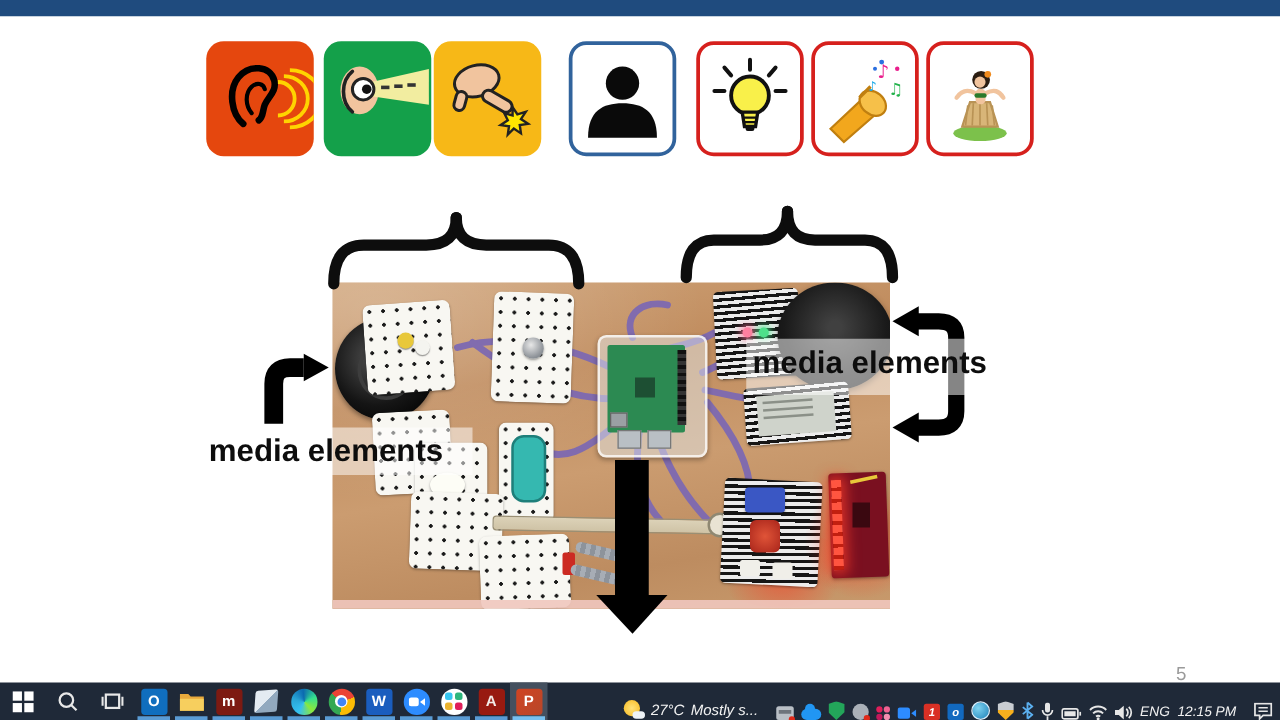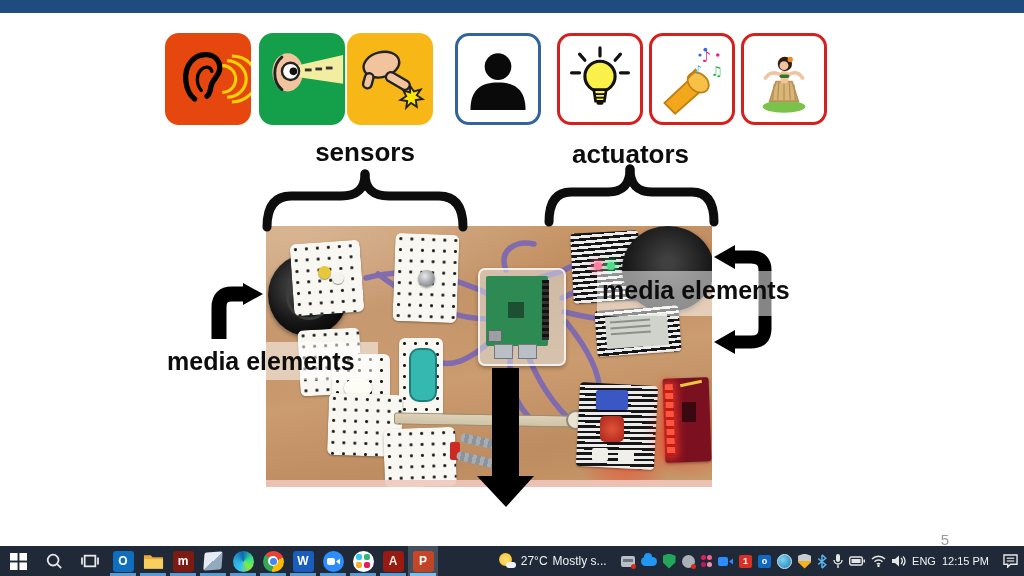--- a/index.html
+++ b/index.html
@@ -45,21 +45,21 @@
          background-size:11px 11px;border-radius:6px;box-shadow:0 1px 2px rgba(0,0,0,.3);}
   .striped{background:repeating-linear-gradient(178deg,#161616 0 2.6px,#ececec 2.6px 5.4px);
            border-radius:4px;box-shadow:0 1px 2px rgba(0,0,0,.35);}
   .wires{left:0;top:0;width:446px;height:261px;}
   .glow{border-radius:50%;background:radial-gradient(circle,rgba(255,45,25,.55),rgba(255,45,25,0) 70%);}
 
   
   .taskbar{position:absolute;left:0;top:546px;width:1024px;height:30px;background:#1F2938;z-index:10;
            display:flex;align-items:center;justify-content:space-between;color:#eee;}
   .tb-left{display:flex;align-items:center;height:100%;}
-  .tb-right{display:flex;align-items:center;height:100%;gap:6px;padding-right:6px;}
+  .tb-right{display:flex;align-items:flex-end;height:100%;gap:6px;padding-right:6px;font-style:italic;}
   .app{position:relative;width:30px;height:30px;display:flex;align-items:center;justify-content:center;cursor:pointer;}
   .app.sys{width:36px;}
   .app.active{background:#44505f;}
   .run{position:absolute;left:2px;right:2px;bottom:0;height:3px;background:#5a9bd4;}
   .app.active .run{background:#76c0f0;}
   .sq{width:21px;height:21px;border-radius:3px;display:flex;align-items:center;justify-content:center;
       font-weight:bold;font-size:12px;color:#fff;}
   .circ{width:21px;height:21px;border-radius:50%;}
   .tray-ic{display:flex;align-items:center;justify-content:center;cursor:pointer;}
   .tb-txt{font-size:11px;color:#f2f2f2;cursor:pointer;}
@@ -155,22 +155,20 @@
       <path d="M41,40 C33,36 28,38 24,44" stroke="#f1c49e" stroke-width="4" fill="none" stroke-linecap="round"></path>
       <path d="M50,40 C58,36 62,38 66,44" stroke="#f1c49e" stroke-width="4" fill="none" stroke-linecap="round"></path>
       <rect x="40" y="40" width="11" height="4" rx="2" fill="#2b7a2b"></rect>
       <circle cx="46" cy="28" r="8" fill="#2b1d12"></circle>
       <circle cx="45" cy="30" r="5" fill="#f1c49e"></circle>
       <circle cx="52" cy="23" r="3" fill="#f08a1d"></circle>
     </svg>
   </div>
 
 
-  <div class="grp-label lbl-sensors">sensors</div>
-  <div class="grp-label lbl-actuators">actuators</div>
 
   <div class="photo">
     <svg class="wires" viewBox="0 0 446 261">
       <g fill="none" stroke="#7b68b4" stroke-width="5.5" stroke-linecap="round" opacity=".92">
         <path d="M248,82 C205,55 150,38 100,52"></path>
         <path d="M244,92 C195,98 155,80 112,48"></path>
         <path d="M242,100 C205,135 180,150 155,126"></path>
         <path d="M248,106 C238,150 248,175 262,190"></path>
         <path d="M254,106 C268,155 290,180 302,192"></path>
         <path d="M296,72 C330,58 336,38 330,24"></path>

